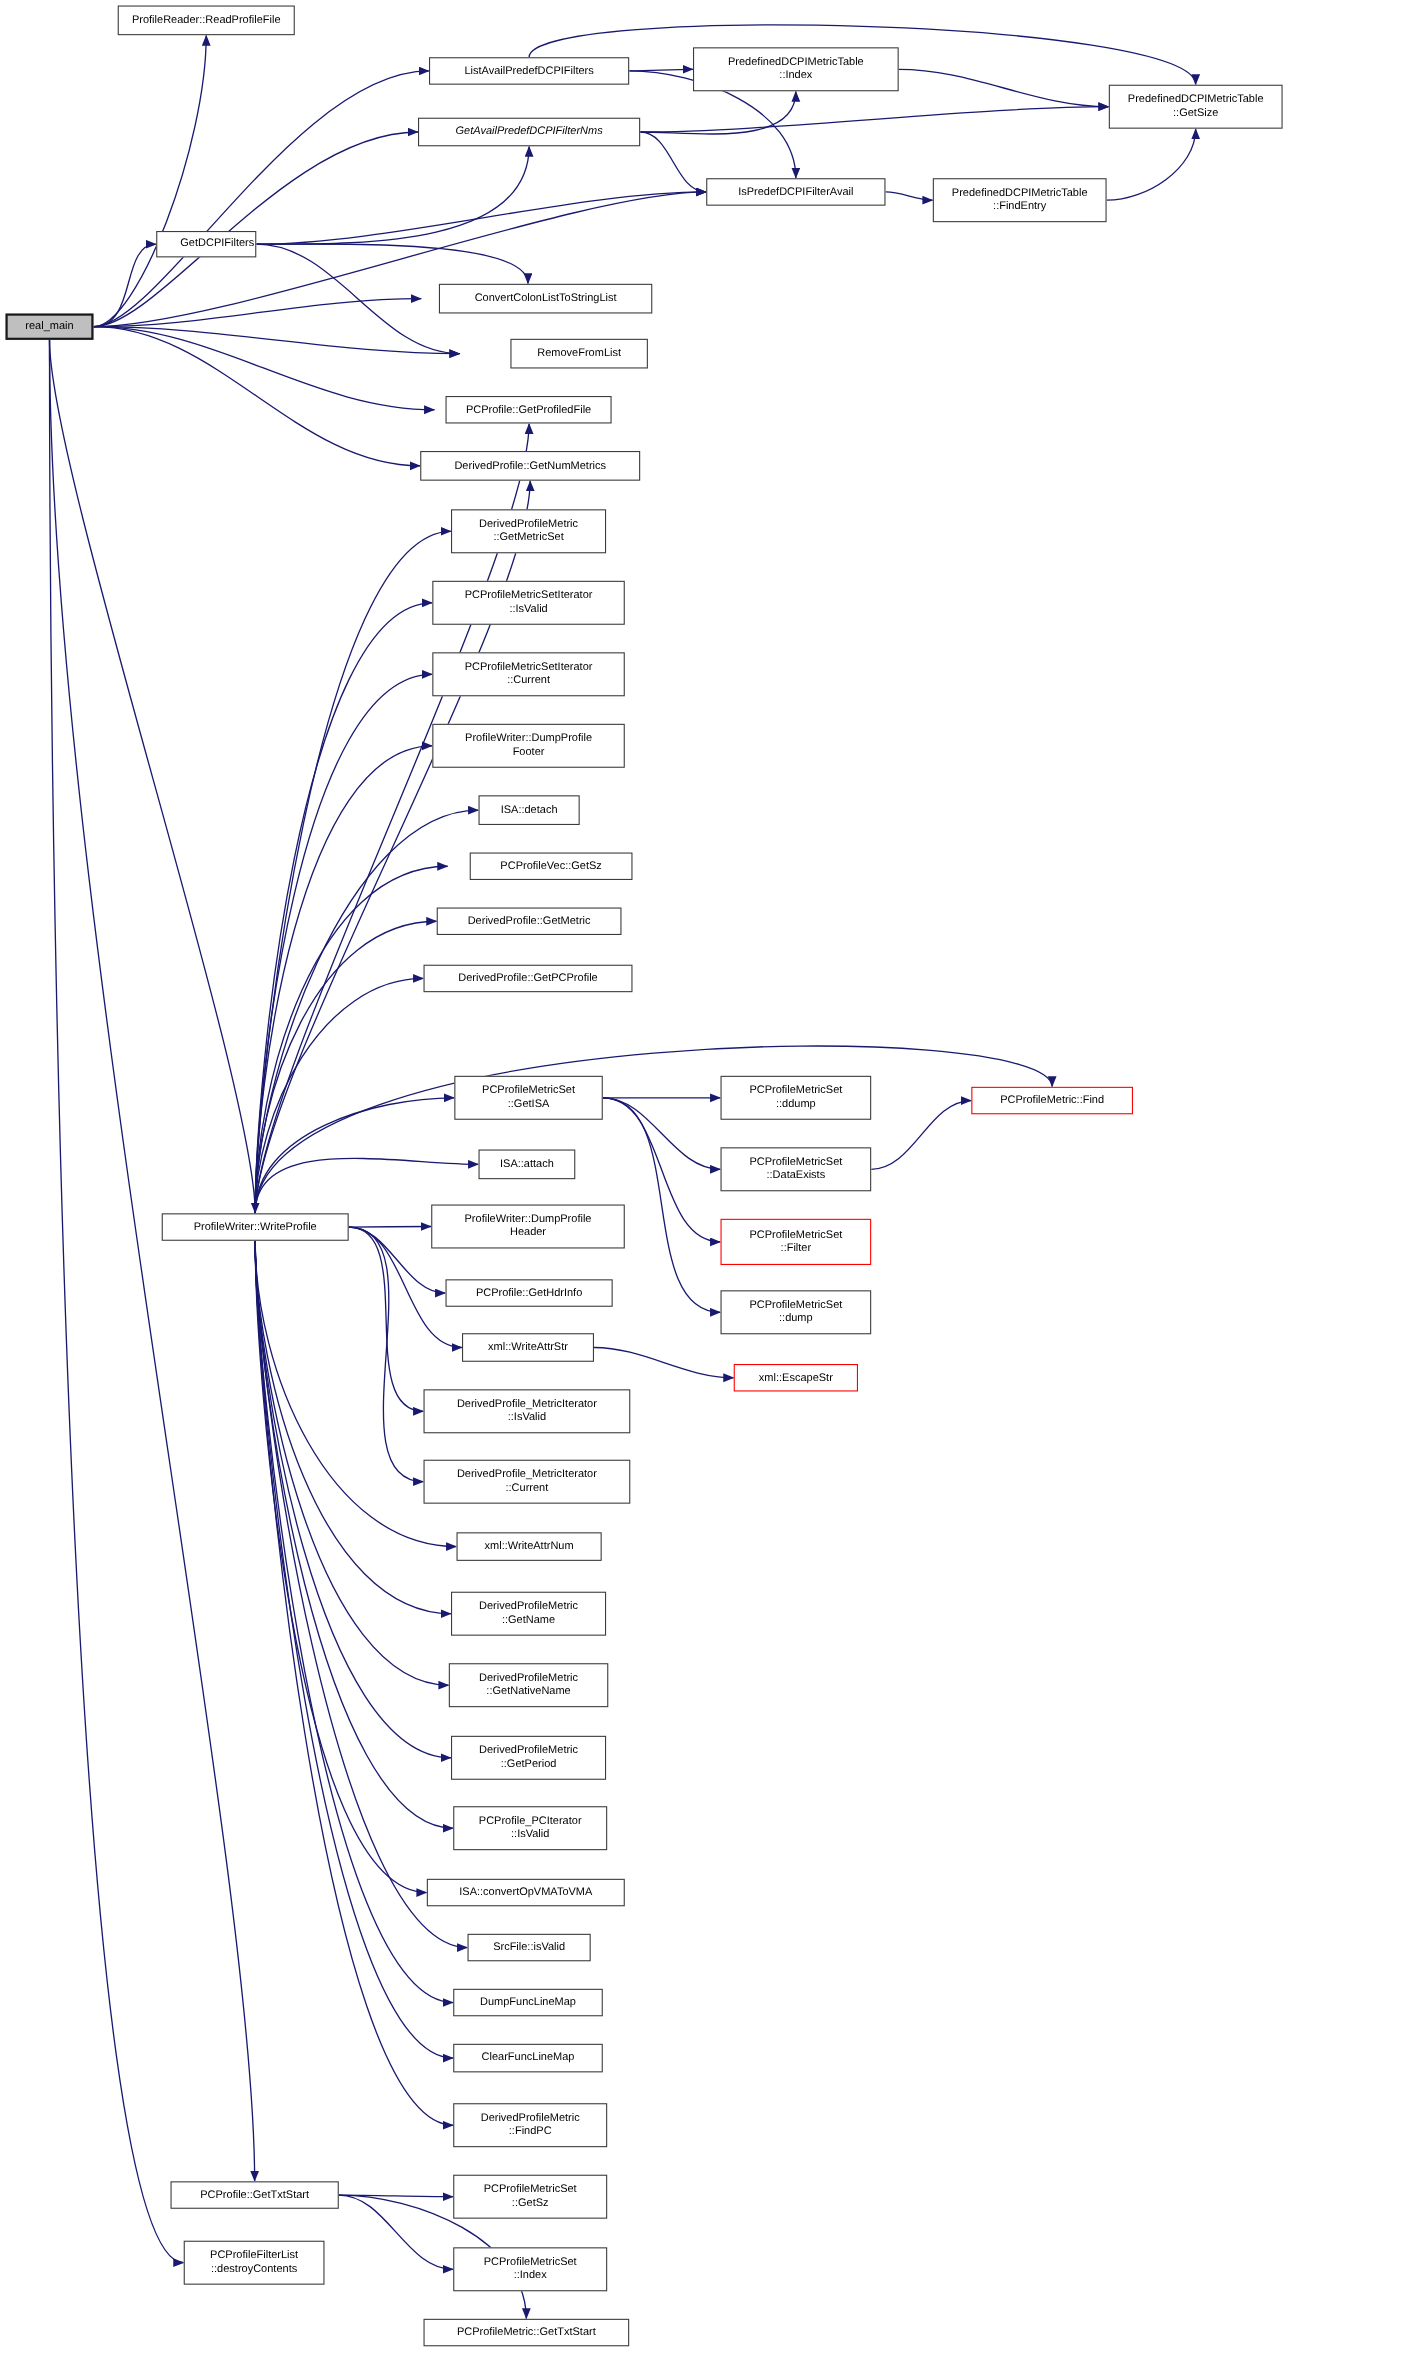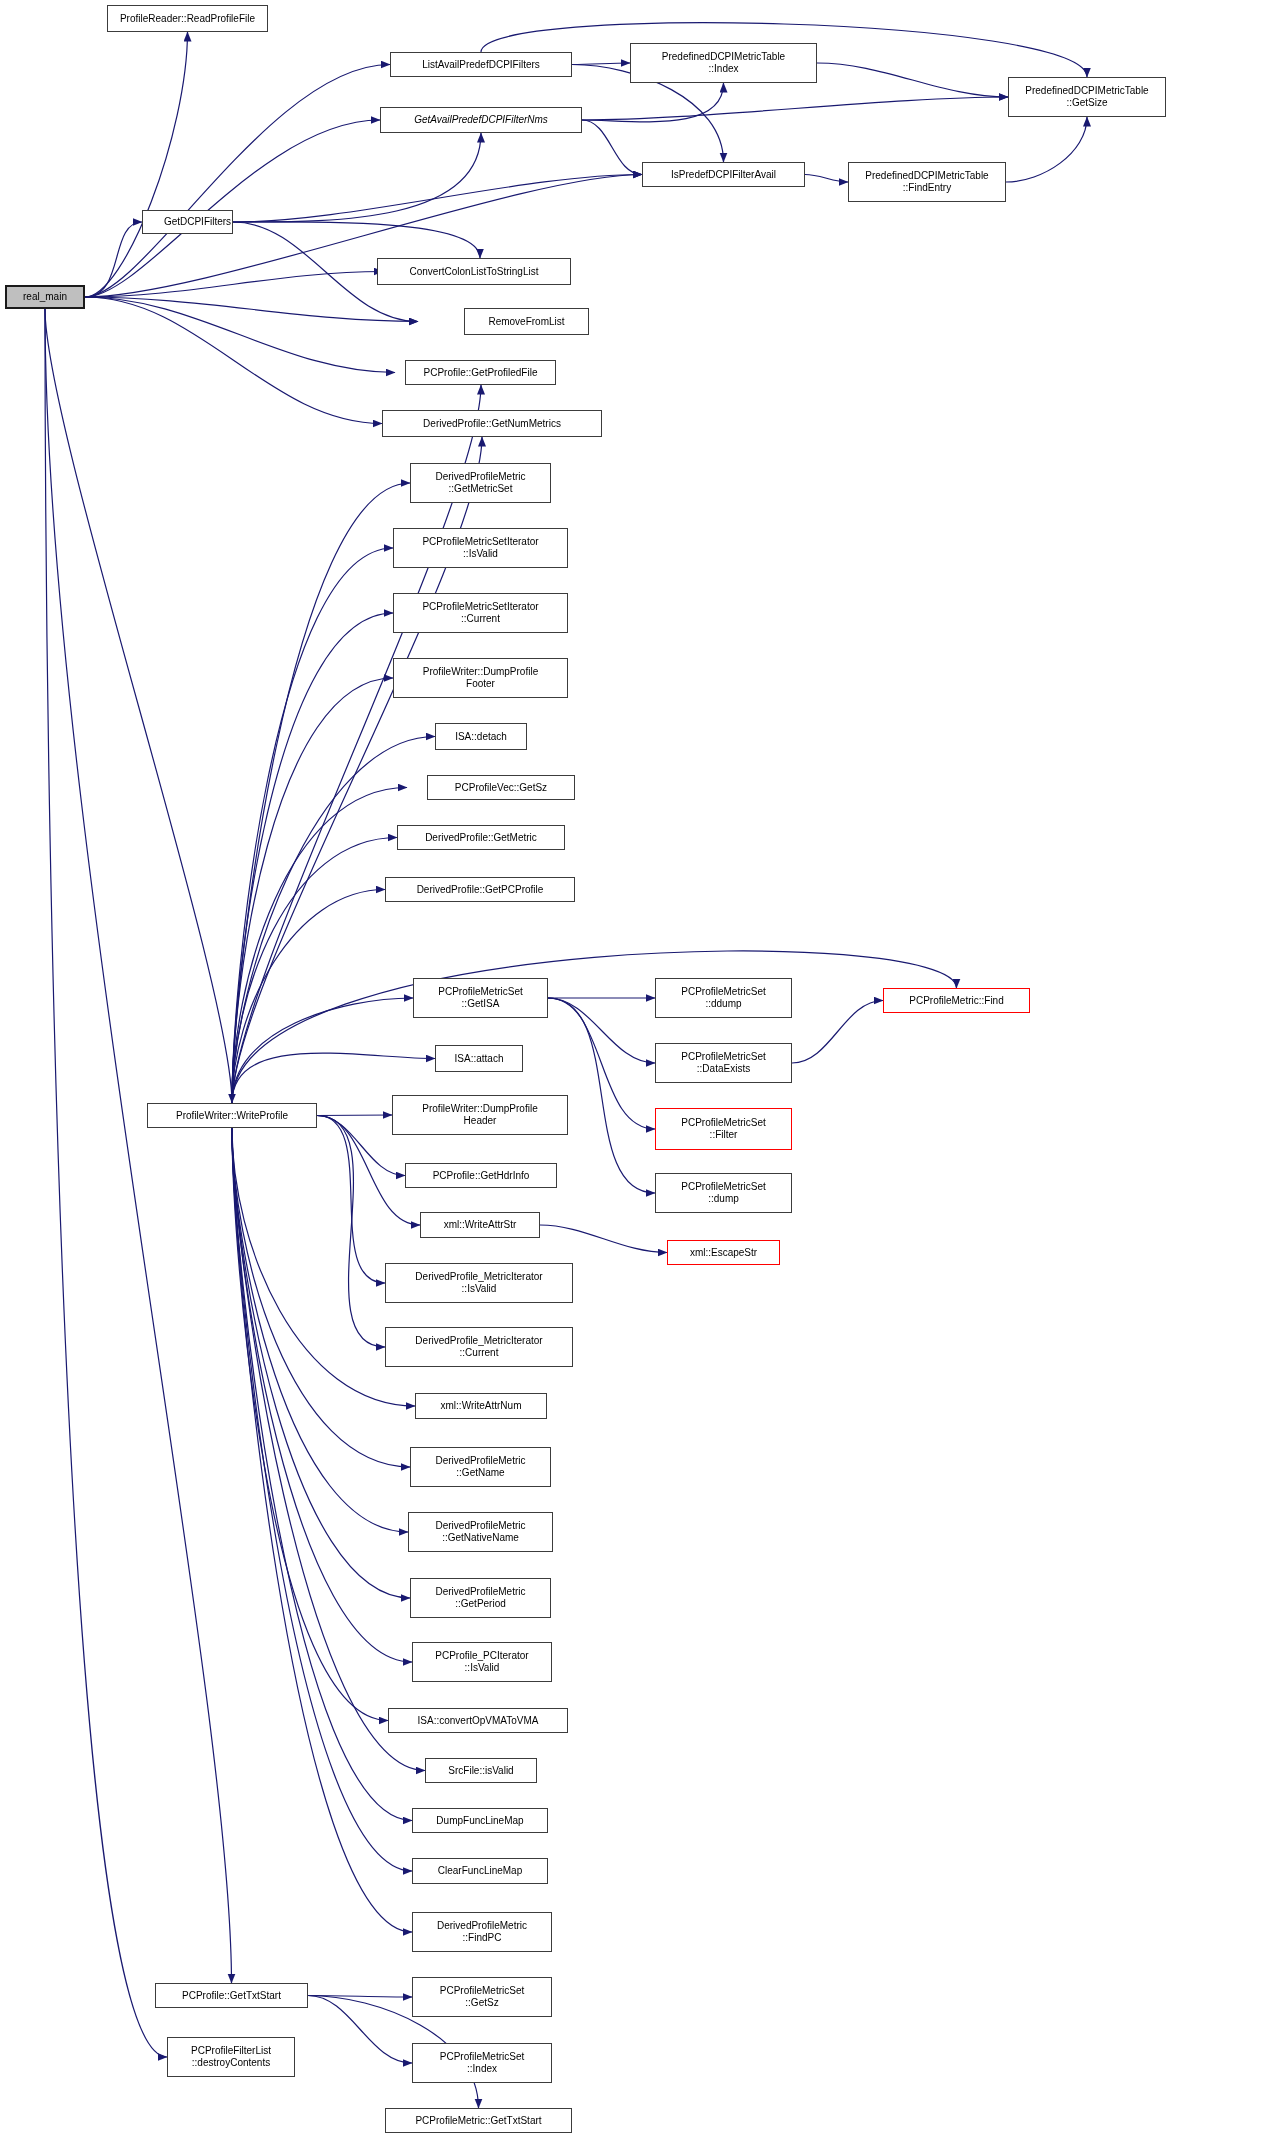--- a/index.html
+++ b/index.html
@@ -129,30 +129,30 @@
     <div class="node" style="left: 642px; top: 162px; width: 163px; height: 25px;">
       <div class="nl">IsPredefDCPIFilterAvail</div>
     </div>
     <div class="node" style="left: 848px; top: 162px; width: 158px; height: 40px;">
       <div class="nl">PredefinedDCPIMetricTable</div>
       <div class="nl">::FindEntry</div>
     </div>
     <div class="node" style="left: 142px; top: 210px; width: 91px; height: 24px; padding-left: 20px;">
       <div class="nl">GetDCPIFilters</div>
     </div>
-    <div class="node" style="left: 377px; top: 258px; width: 194px; height: 27px;">
+    <div class="node" style="left: 399px; top: 258px; width: 194px; height: 27px;">
       <div class="nl">ConvertColonListToStringList</div>
     </div>
     <div class="node" style="left: 418px; top: 308px; width: 125px; height: 27px; margin-left: 46px;">
       <div class="nl">RemoveFromList</div>
     </div>
     <div class="node" style="left: 405px; top: 360px; width: 151px; height: 25px; justify-content: center;">
       <div class="nl">PCProfile::GetProfiledFile</div>
     </div>
-    <div class="node" style="left: 382px; top: 410px; width: 220px; height: 27px;">
+    <div class="node" style="left: 382px; top: 410px; width: 200px; height: 27px;">
       <div class="nl">DerivedProfile::GetNumMetrics</div>
     </div>
     <div class="node" style="left: 410px; top: 463px; width: 141px; height: 40px;">
       <div class="nl">DerivedProfileMetric</div>
       <div class="nl">::GetMetricSet</div>
     </div>
     <div class="node" style="left: 393px; top: 528px; width: 175px; height: 40px;">
       <div class="nl">PCProfileMetricSetIterator</div>
       <div class="nl">::IsValid</div>
     </div>

